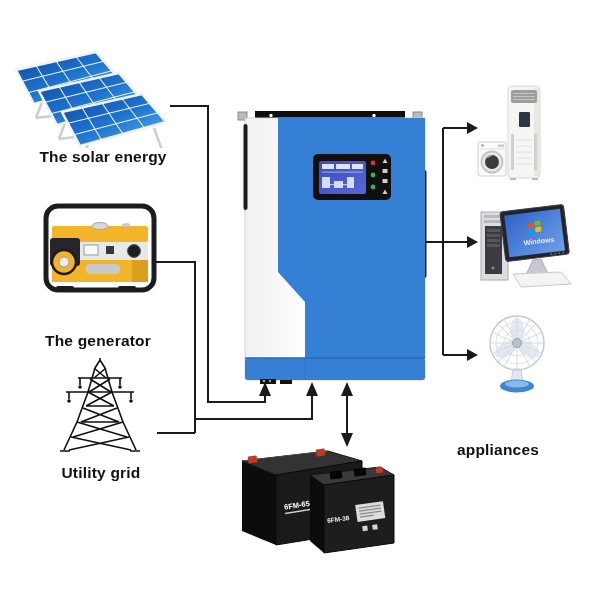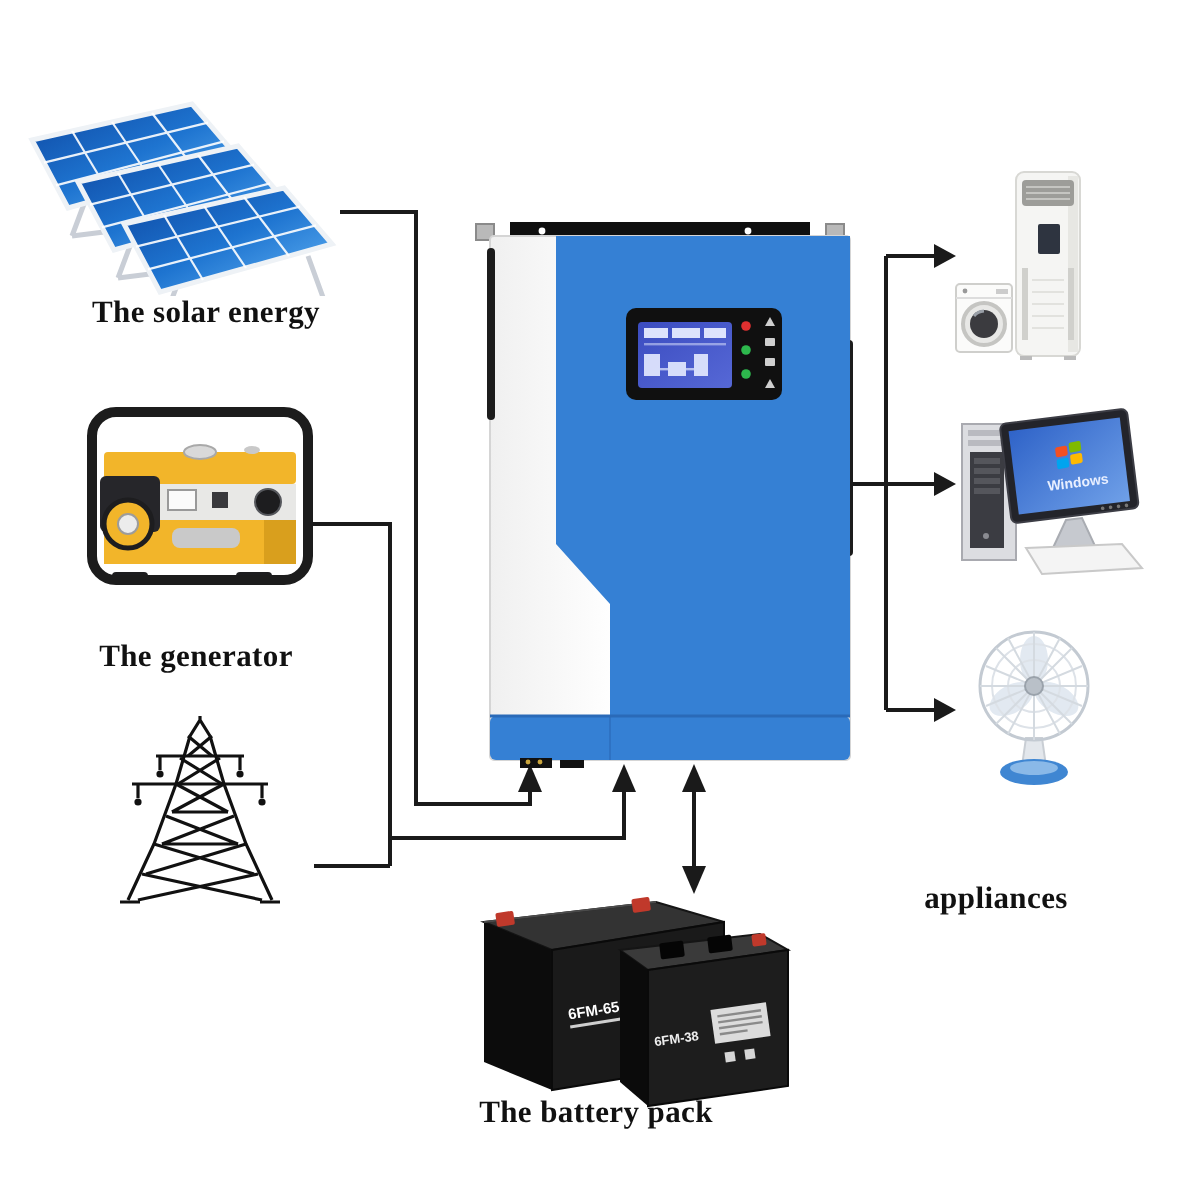--- a/index.html
+++ b/index.html
@@ -3,21 +3,21 @@
 <meta charset="utf-8">
 <style>
   html,body{margin:0;padding:0;background:#fff;}
   #canvas{
     position:relative;width:600px;height:600px;background:#ffffff;
     font-family:"Liberation Sans",sans-serif;overflow:hidden;
   }
   .abs{position:absolute;}
   .diagram-label{
     position:absolute;font-weight:bold;color:#111;font-size:15.5px;
-    text-align:center;white-space:nowrap;letter-spacing:.2px;font-family:Liberation Serif, serif;
+    text-align:center;white-space:nowrap;letter-spacing:.2px;
   }
   svg text{font-family:"Liberation Sans",sans-serif;}
 </style>
 </head>
 <body>
 
 <div id="canvas">
 
   <svg class="abs" style="left:0;top:0" width="600" height="600" viewBox="0 0 600 600">
     <g stroke="#1a1a1a" stroke-width="2" fill="none">
@@ -76,21 +76,21 @@
     <rect x="16" y="60" width="96" height="22" fill="#f2b52a"></rect>
     <rect x="96" y="60" width="16" height="22" fill="#d99f1d"></rect>
     <rect x="50" y="64" width="34" height="10" rx="4" fill="#c9c9c9"></rect>
     <rect x="14" y="38" width="30" height="28" rx="3" fill="#26262a"></rect>
     <circle cx="28" cy="62" r="12" fill="#f2b52a" stroke="#1d1d1f" stroke-width="2.5"></circle>
     <circle cx="28" cy="62" r="5" fill="#ececec" stroke="#9c9c9c"></circle>
     <rect x="20" y="86" width="18" height="5" rx="2" fill="#1d1d1f"></rect>
     <rect x="82" y="86" width="18" height="5" rx="2" fill="#1d1d1f"></rect>
     <rect x="10" y="6" width="108" height="84" rx="12" fill="none" stroke="#1c1c1c" stroke-width="5"></rect>
   </svg>
-  <div class="diagram-label" style="left:18px;top:320px;width:160px;">The generator</div>
+  <div class="diagram-label" style="left:18px;top:332px;width:160px;">The generator</div>
 
   <svg class="abs" style="left:50px;top:358px" width="100" height="102" viewBox="0 0 100 102">
     <g stroke="#111" stroke-width="1.6" fill="none">
       <path d="M45,10 L38,34 L27,64 L14,92"></path>
       <path d="M55,10 L62,34 L73,64 L86,92"></path>
       <path d="M45,10 L50,2 L55,10 M50,2 V0"></path>
       <path d="M28,20 H72 M30,20 V27 M70,20 V27"></path>
       <path d="M16,34 H84 M19,34 V41 M81,34 V41"></path>
       <path d="M44,10 L56,20 M56,10 L44,20"></path>
       <path d="M40,21 L61,34 M60,21 L39,34"></path>
@@ -100,20 +100,21 @@
       <path d="M21,79 L81,92 M79,79 L19,92"></path>
       <path d="M10,93 H20 M80,93 H90"></path>
     </g>
     <g fill="#111">
       <circle cx="30" cy="29" r="1.8"></circle>
         <circle cx="70" cy="29" r="1.8"></circle>
       <circle cx="19" cy="43" r="1.8"></circle>
         <circle cx="81" cy="43" r="1.8"></circle>
     </g>
   </svg>
+  <div class="diagram-label" style="left:21px;top:464px;width:160px;">Utility grid</div>
 
   <svg class="abs" style="left:235px;top:90px" width="200" height="300" viewBox="0 0 200 300">
     <defs>
       <linearGradient id="invbody" x1="0" y1="0" x2="1" y2="0">
         <stop offset="0" stop-color="#f0f0f0"></stop>
           <stop offset="0.35" stop-color="#ffffff"></stop>
       </linearGradient>
       <linearGradient id="lcdscr" x1="0" y1="0" x2="1" y2="1">
         <stop offset="0" stop-color="#3b4cc0"></stop>
           <stop offset="1" stop-color="#5668d6"></stop>
@@ -293,15 +294,14 @@
         <rect x="126" y="60" width="28" height="17" fill="#dcdcdc"></rect>
         <rect x="129" y="63" width="22" height="1.2" fill="#8a8a8a"></rect>
         <rect x="129" y="66" width="22" height="1.2" fill="#8a8a8a"></rect>
         <rect x="129" y="69" width="22" height="1.2" fill="#8a8a8a"></rect>
         <rect x="129" y="72" width="14" height="1.2" fill="#8a8a8a"></rect>
         <rect x="130" y="82" width="5" height="5" fill="#d6d6d6"></rect>
         <rect x="140" y="82" width="5" height="5" fill="#d6d6d6"></rect>
       </g>
     </g>
   </svg>
-  <div class="diagram-label" style="left:218px;top:548px;width:160px;">The battery pack</div>
 
 </div>
 
 </body></html>

